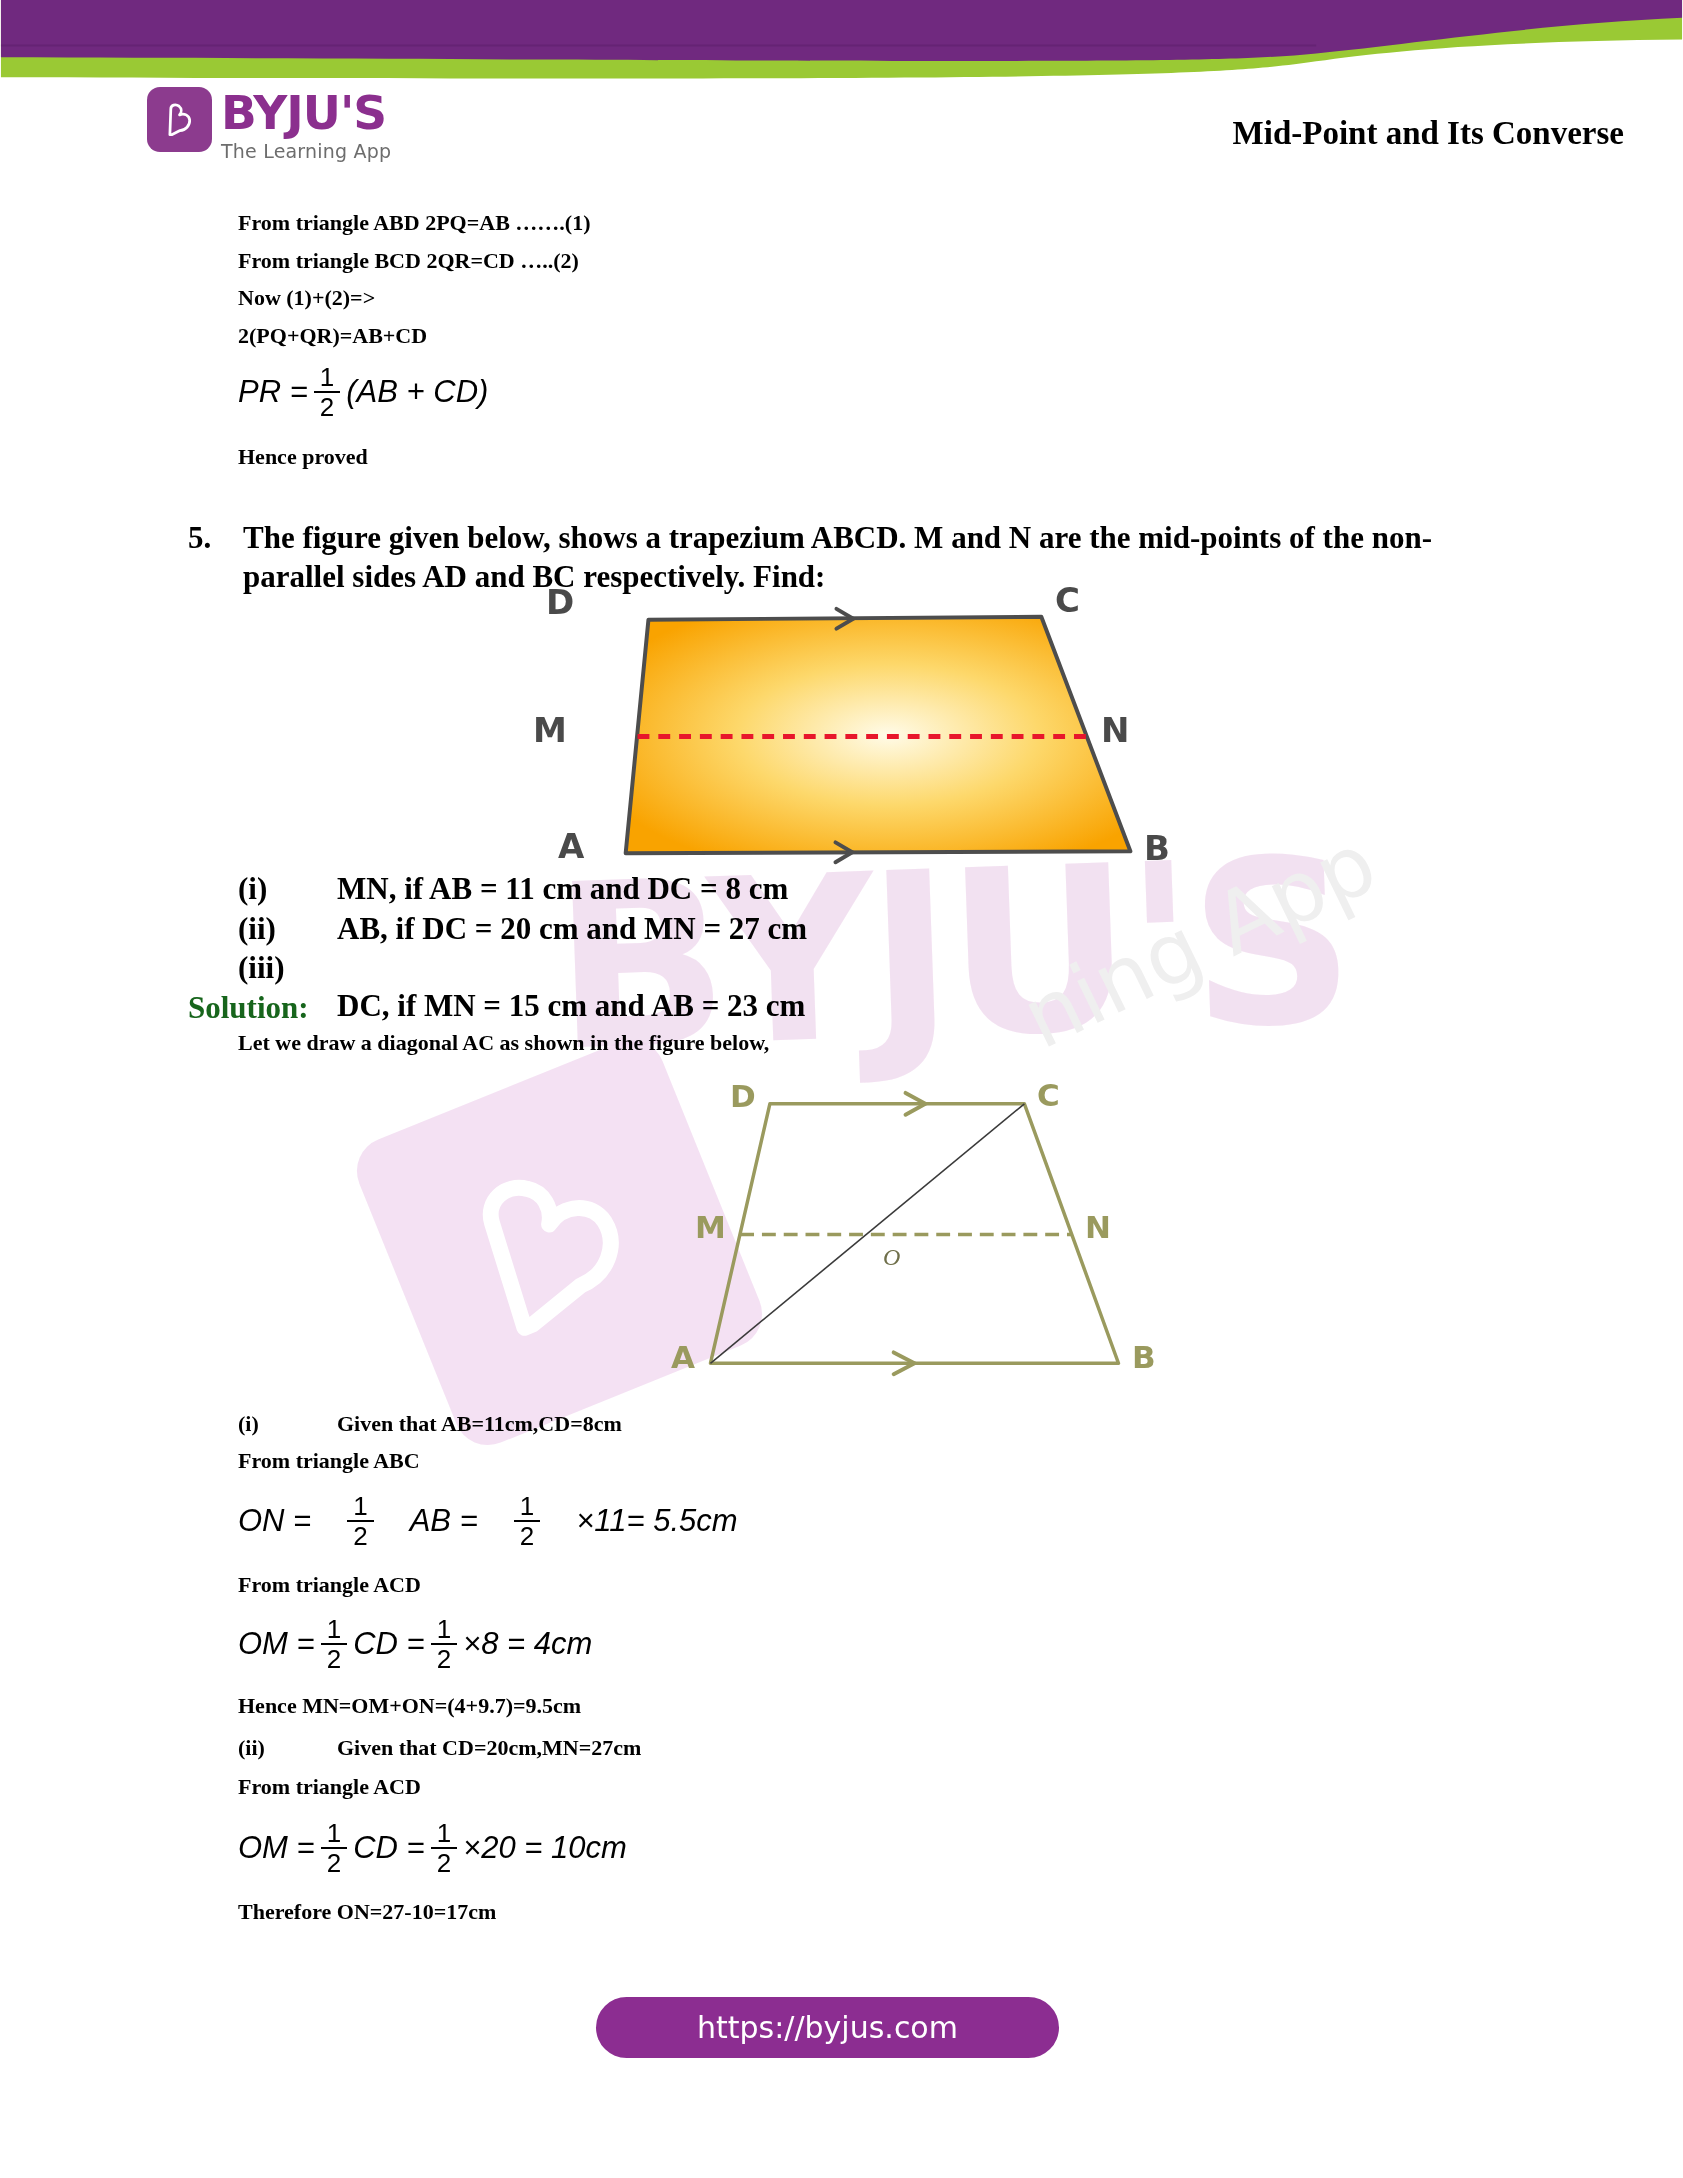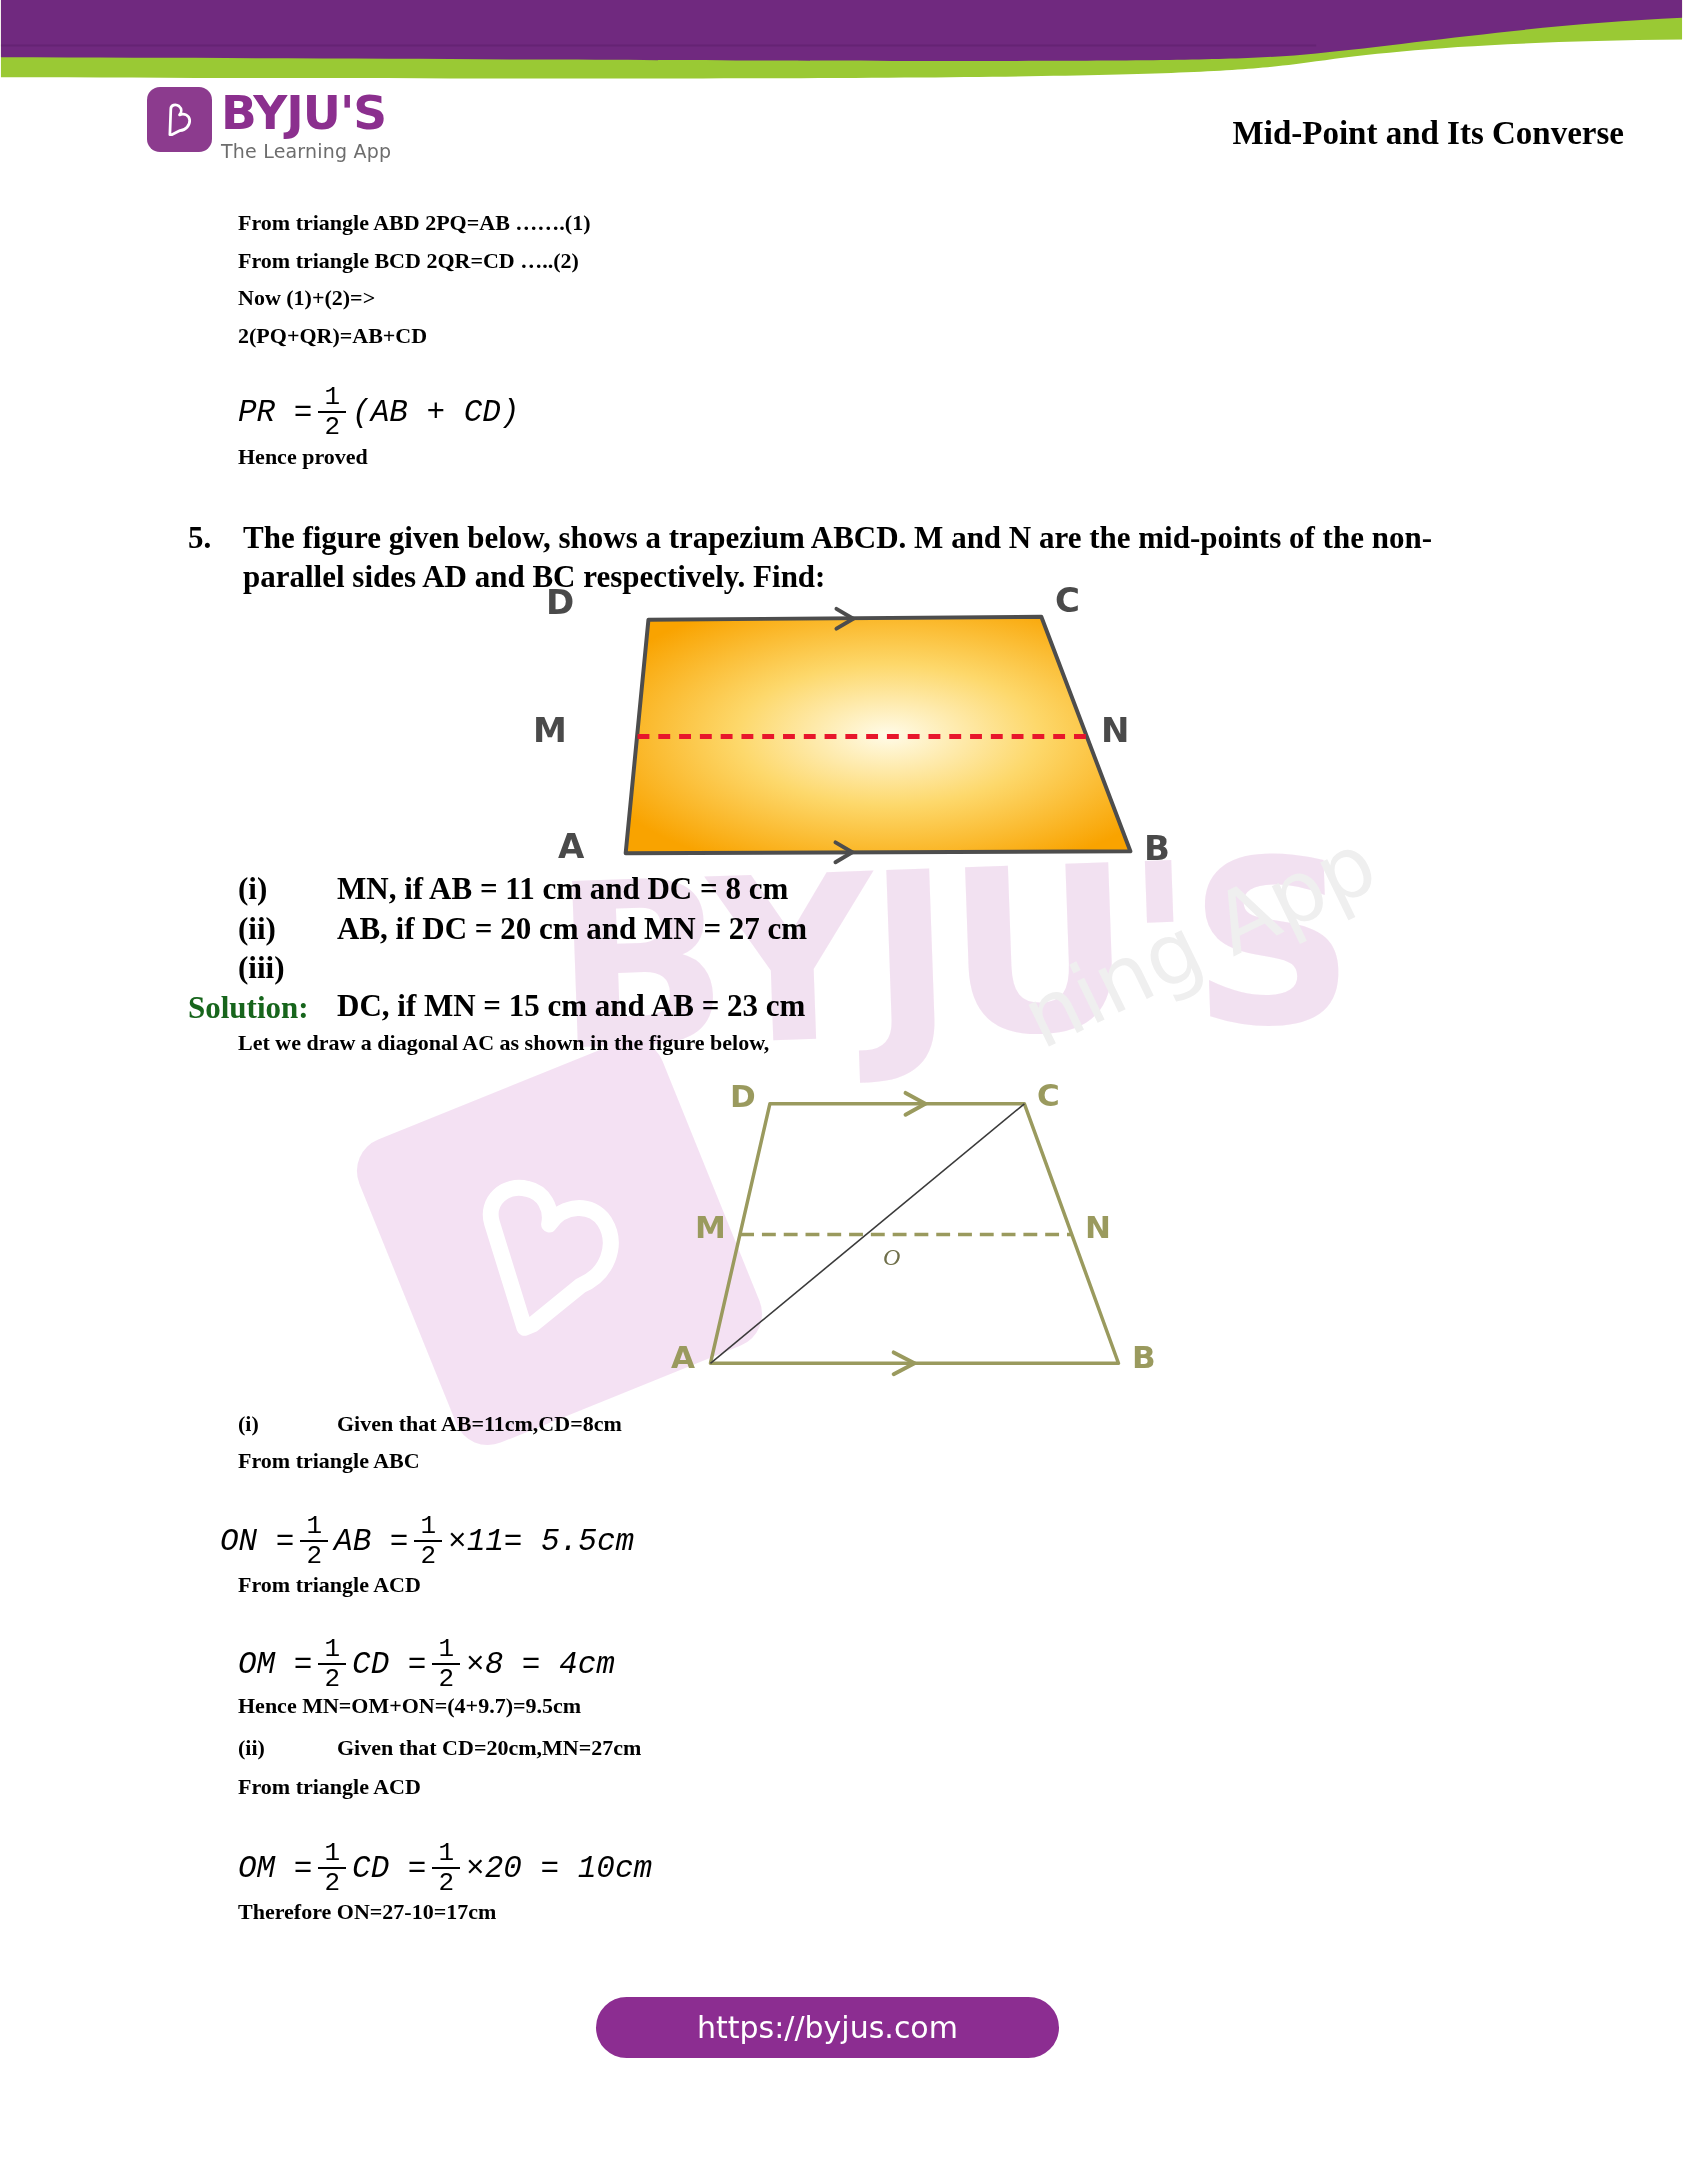--- a/index.html
+++ b/index.html
@@ -135,27 +135,26 @@
     font-weight: bold;
   }
   .bold-q {
     font-weight: bold;
     font-size: 31px;
   }
 
   
   .math {
     position: absolute;
-    font-family: Liberation Mono, monospace;
+    font-family: Liberation Sans, sans-serif;
     font-style: italic;
     font-size: 31px;
     display: flex;
     align-items: center;
     white-space: nowrap;
-    margin-top: 20px;
   }
   .frac {
     display: inline-flex;
     flex-direction: column;
     align-items: center;
     vertical-align: middle;
     margin: 0 6px;
     font-style: normal;
   }
   .frac .num { font-size: 26px; line-height: 1; padding: 0 6px 1px; }
@@ -328,21 +327,21 @@
     <div class="fig2-label" style="left:432px; top:135px;">N</div>
     <div class="fig2-label" style="left:18px; top:265px;">A</div>
     <div class="fig2-label" style="left:479px; top:265px;">B</div>
     <div class="fig2-o" style="left:230px; top:170px;">O</div>
   </div>
 
   <div class="line" style="left:238px; top:1411px;">(i)</div>
   <div class="line" style="left:337px; top:1411px;">Given that AB=11cm,CD=8cm</div>
   <div class="line" style="left:238px; top:1448px;">From triangle ABC</div>
 
-  <div class="math" style="left:220px; top:1493px;">
+  <div class="math" style="left:238px; top:1493px;gap:30px;">
     <span>ON =</span>
     <span class="frac">
       <span class="num">1</span>
       <span class="bar"></span>
       <span class="den">2</span>
     </span>
     <span>AB =</span>
     <span class="frac">
       <span class="num">1</span>
       <span class="bar"></span>

